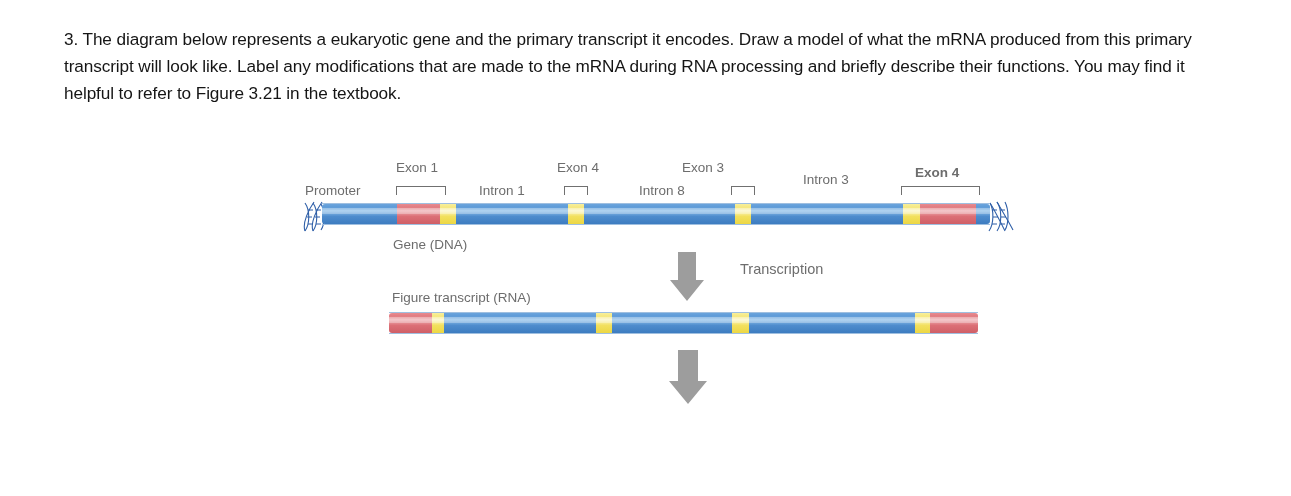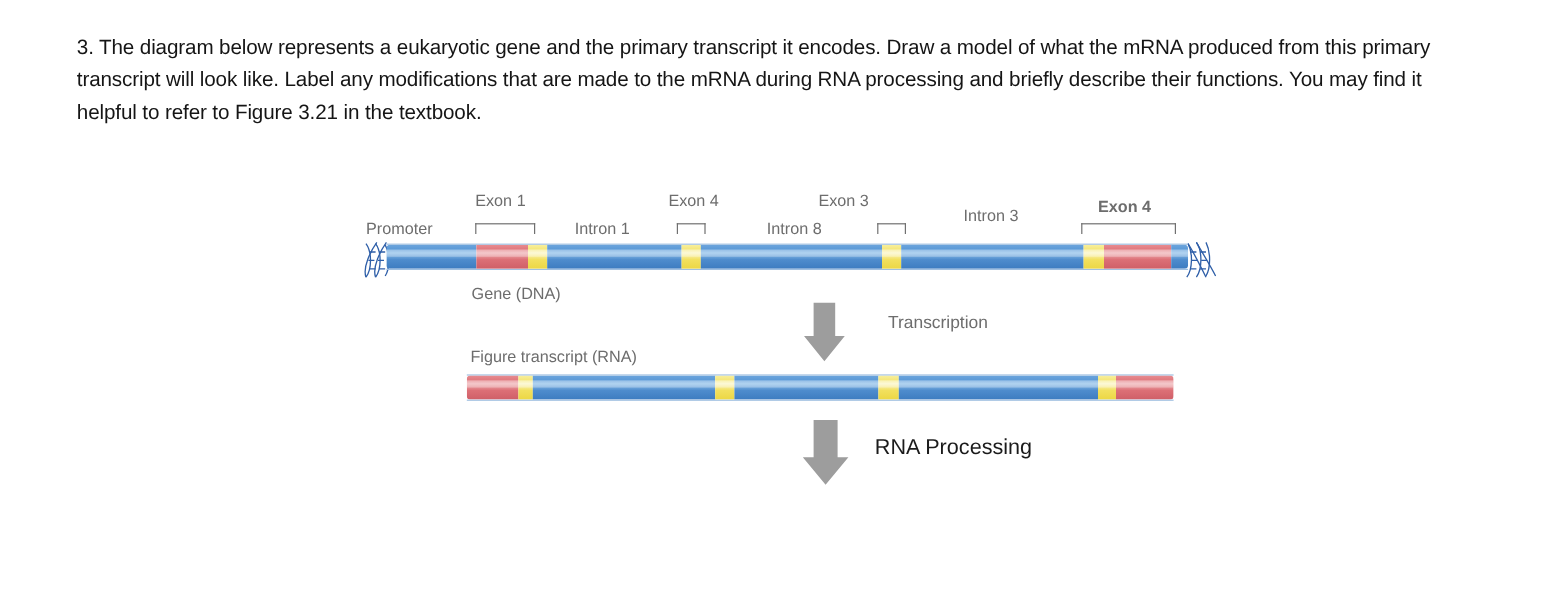--- a/index.html
+++ b/index.html
@@ -194,15 +194,14 @@
       <div class="seg yellow" style="left: 526px; width: 15px;"></div>
       <div class="seg red edge-r" style="left: 541px; width: 48px;"></div>
       <div class="sheen"></div>
   </div>
 
   <div class="arrow" style="left:668px; top:350px;">
     <svg width="42" height="55" viewBox="0 0 42 55">
       <path d="M10 0 L30 0 L30 31 L39 31 L20 54 L1 31 L10 31 Z" fill="#9d9d9d"></path>
     </svg>
   </div>
-  <div class="dark-label" style="left:729px; top:362px;">RNA Processing</div>
 
 </div>
 
 </body></html>

